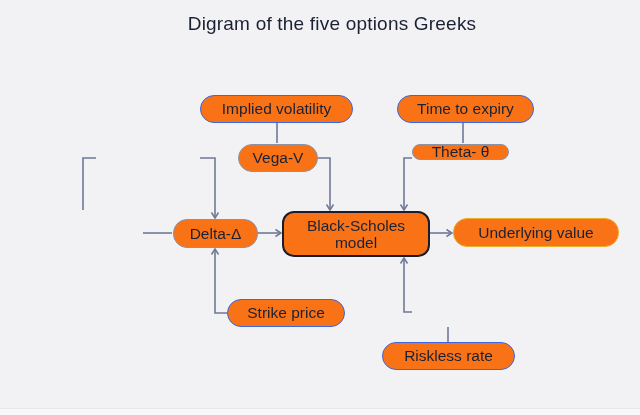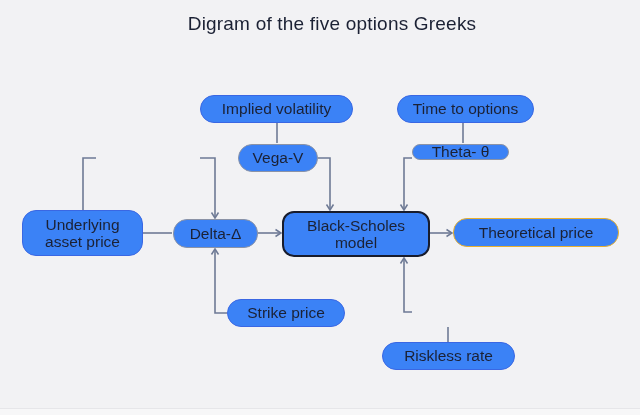--- a/index.html
+++ b/index.html
@@ -17,21 +17,21 @@
     text-align:center;
     font-size:19px;font-weight:500;
     letter-spacing:.2px;
     color:#1b2134;
   }
   svg.edges{position:absolute;left:0;top:0;width:640px;height:415px;}
   .node{
     position:absolute;
     box-sizing:border-box;
     display:flex;align-items:center;justify-content:center;
-    background:#3b82f6;
+    background:#f97316;
     border:1.5px solid #8b93a6;
     border-radius:14px;
     font-size:15.5px;
     line-height:1.12;
     text-align:center;
     white-space:pre-line;
   }
   .node.blue{border-color:#3a67e3;}
   .node.gray{border-color:#8b93a6;}
   .node.yellow{border-color:#e7b02f;}
@@ -77,26 +77,24 @@
       <path d="M143,233 L172,233"></path>
       <path d="M258,233 L281,233" marker-end="url(#arrow)"></path>
       <path d="M227,313 L215,313 L215,249" marker-end="url(#arrow)"></path>
       <path d="M412,312 L404,312 L404,258" marker-end="url(#arrow)"></path>
       <path d="M448,342 L448,327"></path>
       <path d="M430,233 L452,233" marker-end="url(#arrow)"></path>
     </g>
   </svg>
 
   <div class="node blue" id="n-implied-volatility">Implied volatility</div>
-  <div class="node blue" id="n-time-to-expiry">Time to options</div>
+  <div class="node blue" id="n-time-to-expiry">Time to expiry</div>
   <div class="node gray" id="n-vega">Vega-V</div>
   <div class="node gray" id="n-theta">Theta- θ</div>
-  <div class="node blue" id="n-underlying">Underlying
-asset price</div>
   <div class="node gray" id="n-delta">Delta-Δ</div>
   <div class="node dark" id="n-black-scholes">Black-Scholes
 model</div>
-  <div class="node yellow" id="n-theoretical">Theoretical price</div>
+  <div class="node yellow" id="n-theoretical">Underlying value</div>
   <div class="node blue" id="n-strike">Strike price</div>
   <div class="node blue" id="n-riskless">Riskless rate</div>
 
   <div class="bottom-strip"></div>
 </div>
 
 </body></html>

